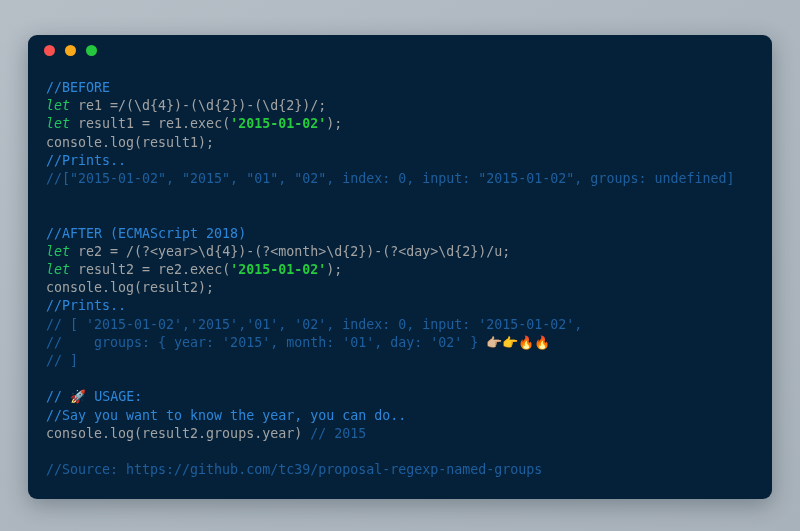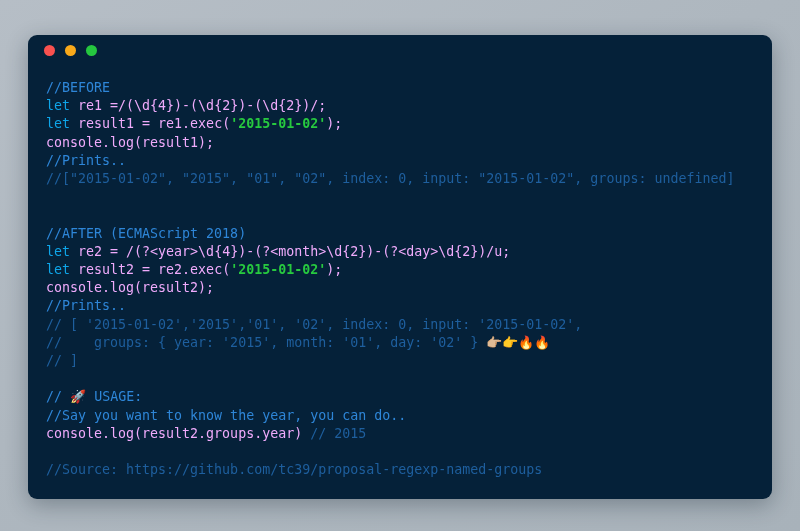--- a/index.html
+++ b/index.html
@@ -53,22 +53,22 @@
 
   .line {
     white-space: pre;
     min-height: 18.2px;
   }
   .line.blank { height: 18.2px; }
 
   
   .cmt      { color: #2e86d8; }   
   .out      { color: #1e5f9e; }   
-  .kw       { color: #0ea5e9; }   
-  .plain    { color: #f0abfc; }   
+  .kw       { color: #22c55e; font-style: italic; }   
+  .plain    { color: #a3a3a3; }   
   .str      { color: #27c93f; font-weight: bold; }   
   .emoji    { font-family: "DejaVu Sans", sans-serif; font-size: 13px; }
 </style>
 </head>
 <body>
 
 <div class="code-window">
 
   <div class="titlebar">
     <span class="dot red"></span>

